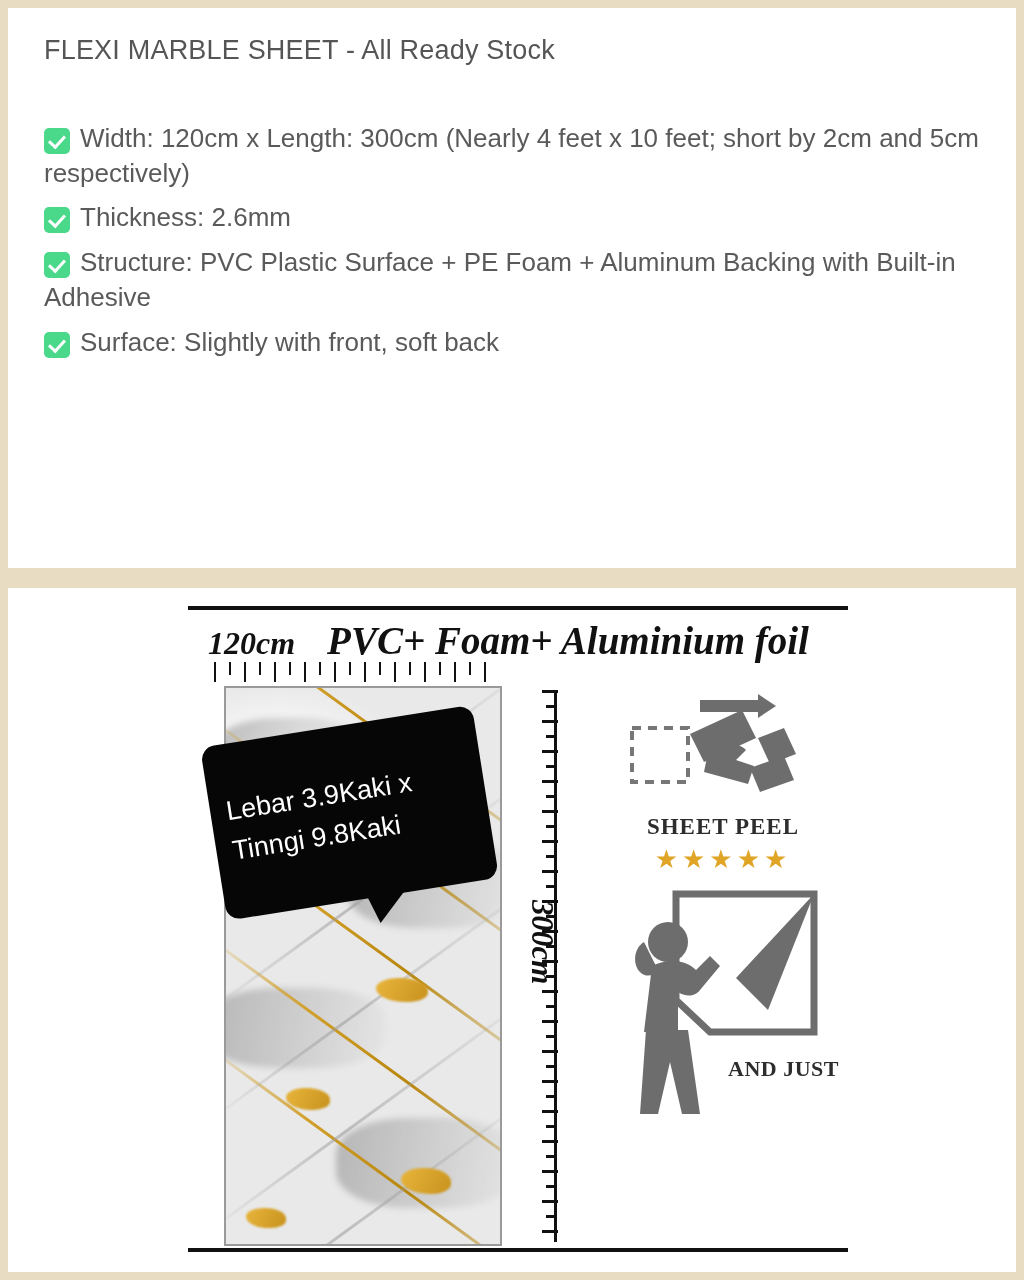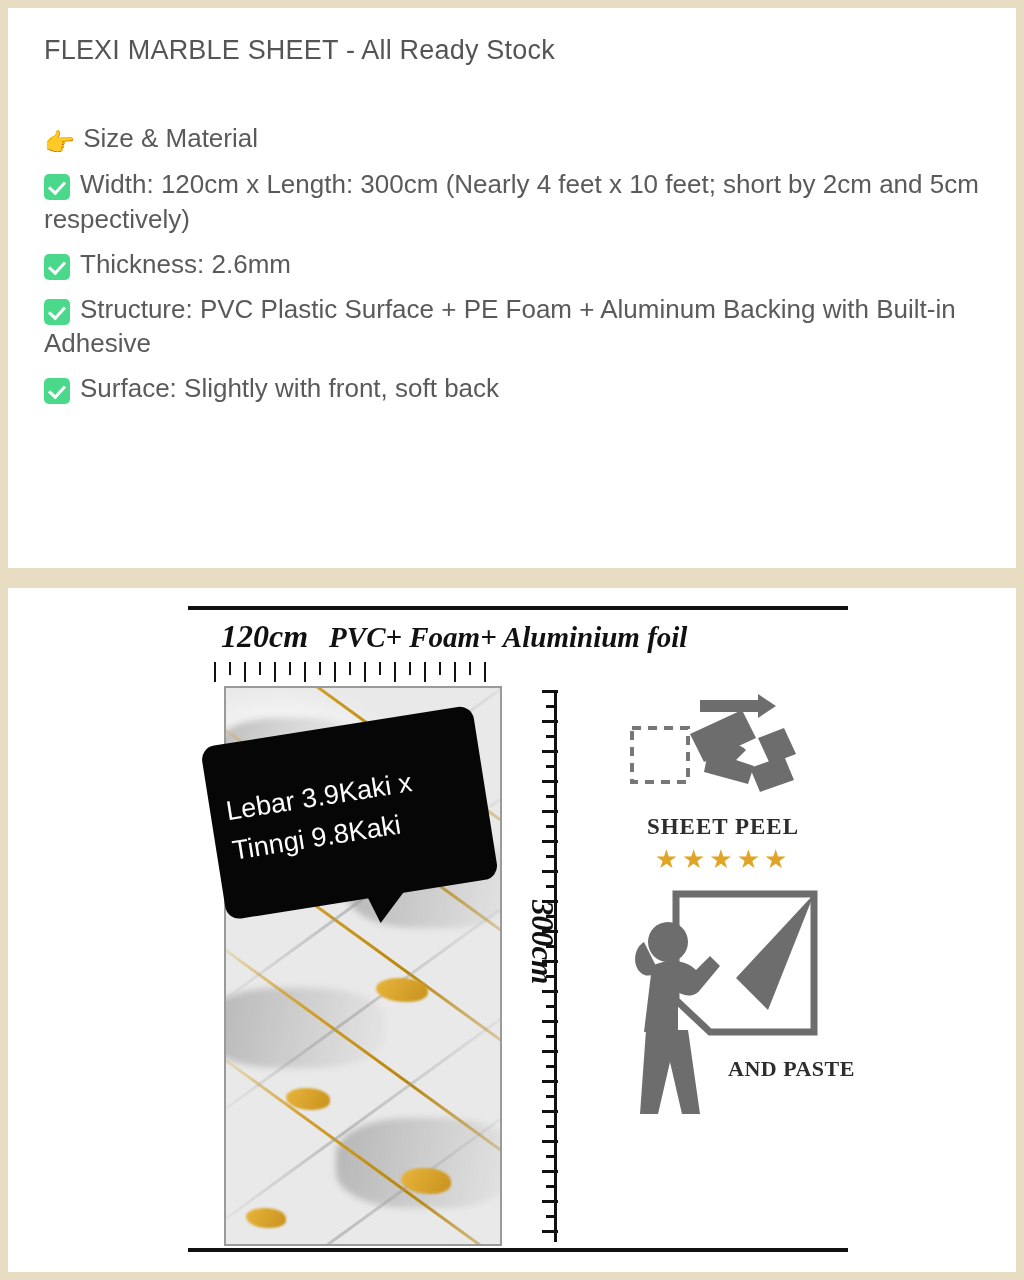--- a/index.html
+++ b/index.html
@@ -128,25 +128,25 @@
     width: 660px;
     text-align: left;
     font-family: "Liberation Serif", serif;
     font-style: italic;
     font-weight: bold;
     color: #111;
     white-space: nowrap;
   }
   .head-120 {
     font-size: 32px;
-    margin-left: 33px;
+    margin-left: 20px;
   }
   .head-rest {
-    font-size: 29px;
-    margin-left: 21px;
+    font-size: 39px;
+    margin-left: 32px;
   }
 
   
   .hticks {
     position: absolute;
     left: 26px;
     top: 62px;
     width: 278px;
     height: 22px;
   }
@@ -360,23 +360,20 @@
 </style>
 </head>
 <body>
 
 <div class="page">
 
   <div class="text-card">
 
     <div class="doc-title">FLEXI MARBLE SHEET - All Ready Stock</div>
 
-    <div class="line">
-      <span class="emo emoji-point">👉</span><span class="line-body">Size &amp; Material</span>
-    </div>
 
     <div class="line">
       <span class="check"></span><span class="line-body">Width: 120cm x Length: 300cm (Nearly 4 feet x 10 feet; short by 2cm and 5cm respectively)</span>
     </div>
 
     <div class="line">
       <span class="check"></span><span class="line-body">Thickness: 2.6mm</span>
     </div>
 
     <div class="line">
@@ -505,21 +502,21 @@
         <div class="paste-icon">
           <svg viewBox="0 0 215 250" width="215" height="250" aria-hidden="true">
             <path d="M58 12 H196 V150 H92 L58 118 Z" fill="none" stroke="#6d6d6d" stroke-width="7"></path>
             <path d="M196 12 L118 96 L150 128 Z" fill="#6d6d6d"></path>
             <circle cx="50" cy="60" r="20" fill="#6d6d6d"></circle>
             <path d="M26 60 c-10 6 -12 22 -4 30 c6 6 14 4 18 -2 z" fill="#6d6d6d"></path>
             <path d="M34 84 c16 -8 34 -6 44 4 l14 -14 10 10 -20 24 c-6 8 -16 6 -22 2 l0 40 h-34 z" fill="#6d6d6d"></path>
             <path d="M28 148 h42 l12 84 h-18 l-12 -52 -12 52 h-18 z" fill="#6d6d6d"></path>
           </svg>
         </div>
-        <div class="paste-label">AND PASTE</div>
+        <div class="paste-label">AND JUST</div>
 
       </div>
 
       <div class="sticker">
         <div class="sticker-tail"></div>
         <div class="sticker-body"></div>
         <div class="sticker-text">
           <span>Lebar 3.9Kaki x</span>
           <span>Tinngi 9.8Kaki</span>
         </div>

